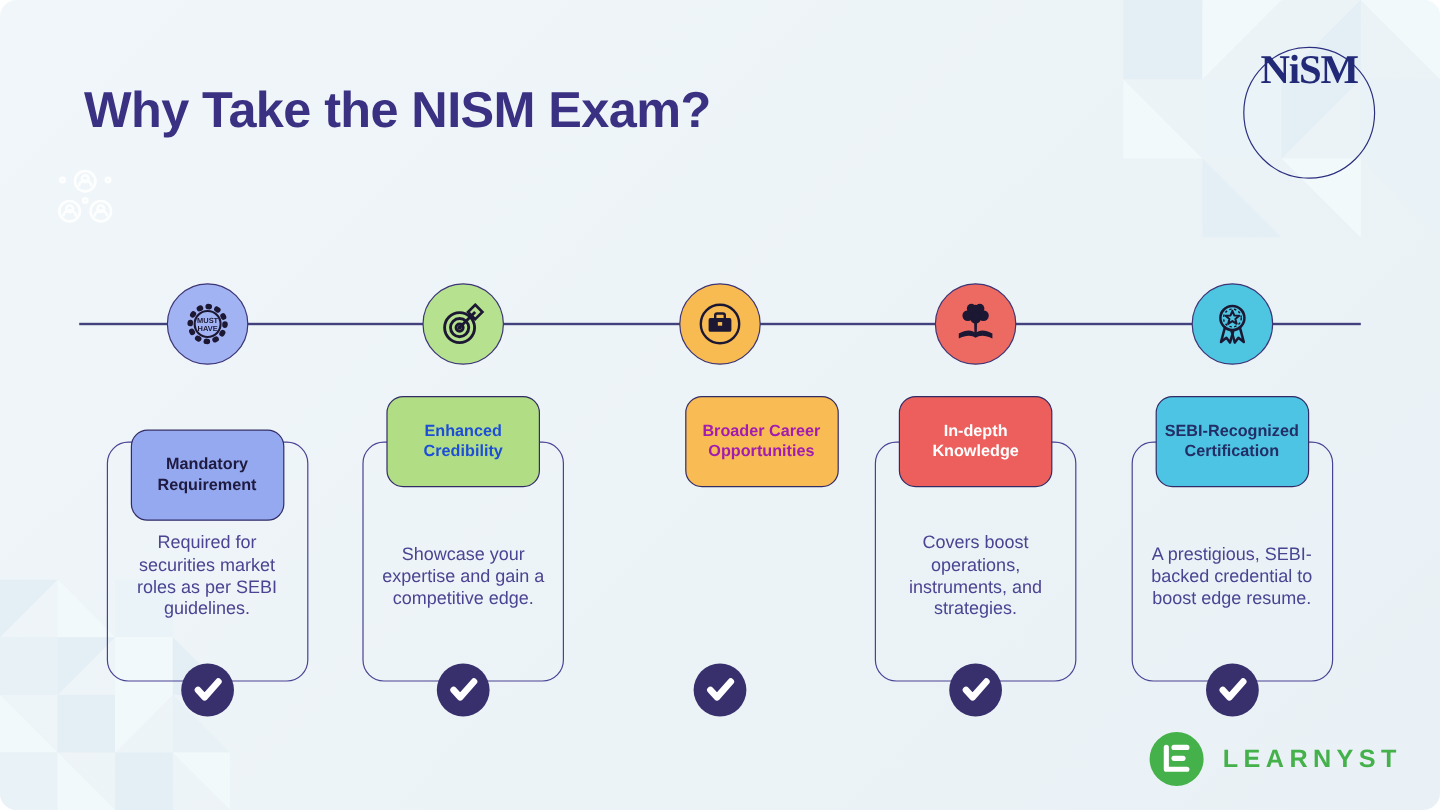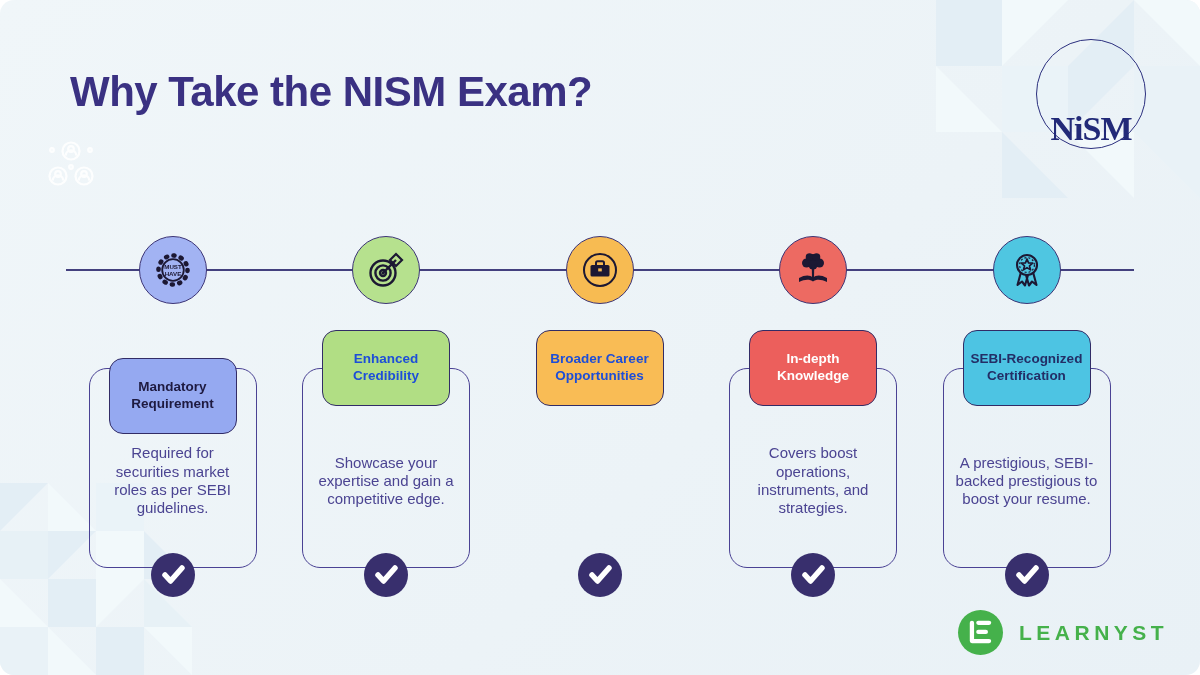--- a/index.html
+++ b/index.html
@@ -13,21 +13,21 @@
   .corner.tr{top:0;right:0;}
   .corner.bl{bottom:0;left:0;}
   .page-title{
     position:absolute;left:70px;top:68px;margin:0;
     font-size:42px;font-weight:700;letter-spacing:-.5px;
   }
   .people-deco{position:absolute;left:44px;top:138px;opacity:.9;}
   .nism-logo{
     position:absolute;left:1036px;top:39px;width:108px;height:108px;
     border:1.6px solid #2B2F7E;border-radius:50%;
-    display:flex;align-items:flex-end;justify-content:center;
+    display:flex;align-items:flex-start;justify-content:center;
   }
   .nism-logo span{
     font-family:"Liberation Serif",serif;font-size:34px;font-weight:600;
     letter-spacing:-1px;
   }
   .timeline-line{position:absolute;left:66px;top:269px;width:1068px;height:1.6px;background:#43407E;}
   .col{position:absolute;top:0;width:213px;height:675px;}
   .col0{left:66px}.col1{left:279.5px}.col2{left:493px}.col3{left:706.5px}.col4{left:920px}
   .icon-circle{
     position:absolute;top:236px;left:50%;transform:translateX(-50%);
@@ -170,21 +170,21 @@
 
   <section class="col col2">
     <div class="icon-circle" style="background: rgb(247, 187, 82); color: rgb(28, 24, 51); --cc: #F7BB52;">
       <svg width="46" height="46" viewBox="-23 -23 46 46">
         <circle r="16" fill="none" stroke="currentColor" stroke-width="2"></circle>
         <path d="M-4,-5 v-2.2 a1.6,1.6 0 0 1 1.6,-1.6 h4.8 a1.6,1.6 0 0 1 1.6,1.6 v2.2" fill="none" stroke="currentColor" stroke-width="2"></path>
         <rect x="-9.5" y="-5" width="19" height="11.5" rx="1.6" fill="currentColor"></rect>
         <rect x="-1.8" y="-1.6" width="3.6" height="3" fill="var(--cc)"></rect>
       </svg>
     </div>
-    <div class="label-box" style="background: rgb(249, 188, 85); color: #1d4ed8;">
+    <div class="label-box" style="background: rgb(249, 188, 85); color: #a21caf; margin-left: 35px;">
       <span>Broader Career Opportunities</span>
     </div>
     <div class="check-badge" style="background: rgb(56, 47, 109);">
       <svg width="44" height="44" viewBox="-22 -22 44 44">
         <path d="M-8,0 L-2.5,6 L9,-7" fill="none" stroke="#FFFFFF" stroke-width="5.5" stroke-linecap="round" stroke-linejoin="round"></path>
       </svg>
     </div>
   </section>
 
   <section class="col col3">
@@ -226,21 +226,21 @@
           <circle cx="0" cy="-5" r="10"></circle>
           <circle cx="0" cy="-5" r="7.4" stroke-width="1.2" stroke-dasharray="2 2"></circle>
           <polygon stroke-width="1.7" points="0,-11 1.53,-7.1 5.71,-6.85 2.47,-4.2 3.53,-0.15 0,-2.4 -3.53,-0.15 -2.47,-4.2 -5.71,-6.85 -1.53,-7.1"></polygon>
         </g>
       </svg>
     </div>
     <div class="label-box" style="background: rgb(77, 196, 227); color: rgb(35, 46, 102);">
       <span>SEBI-Recognized Certification</span>
     </div>
     <div class="card">
-      <p>A prestigious, SEBI-backed prestigious to boost your resume.</p>
+      <p>A prestigious, SEBI-backed credential to boost edge resume.</p>
     </div>
     <div class="check-badge" style="background: rgb(56, 47, 109);">
       <svg width="44" height="44" viewBox="-22 -22 44 44">
         <path d="M-8,0 L-2.5,6 L9,-7" fill="none" stroke="#FFFFFF" stroke-width="5.5" stroke-linecap="round" stroke-linejoin="round"></path>
       </svg>
     </div>
   </section>
 
   <div class="footer-brand">
     <div class="learnyst-mark" style="background: rgb(69, 177, 75);">

